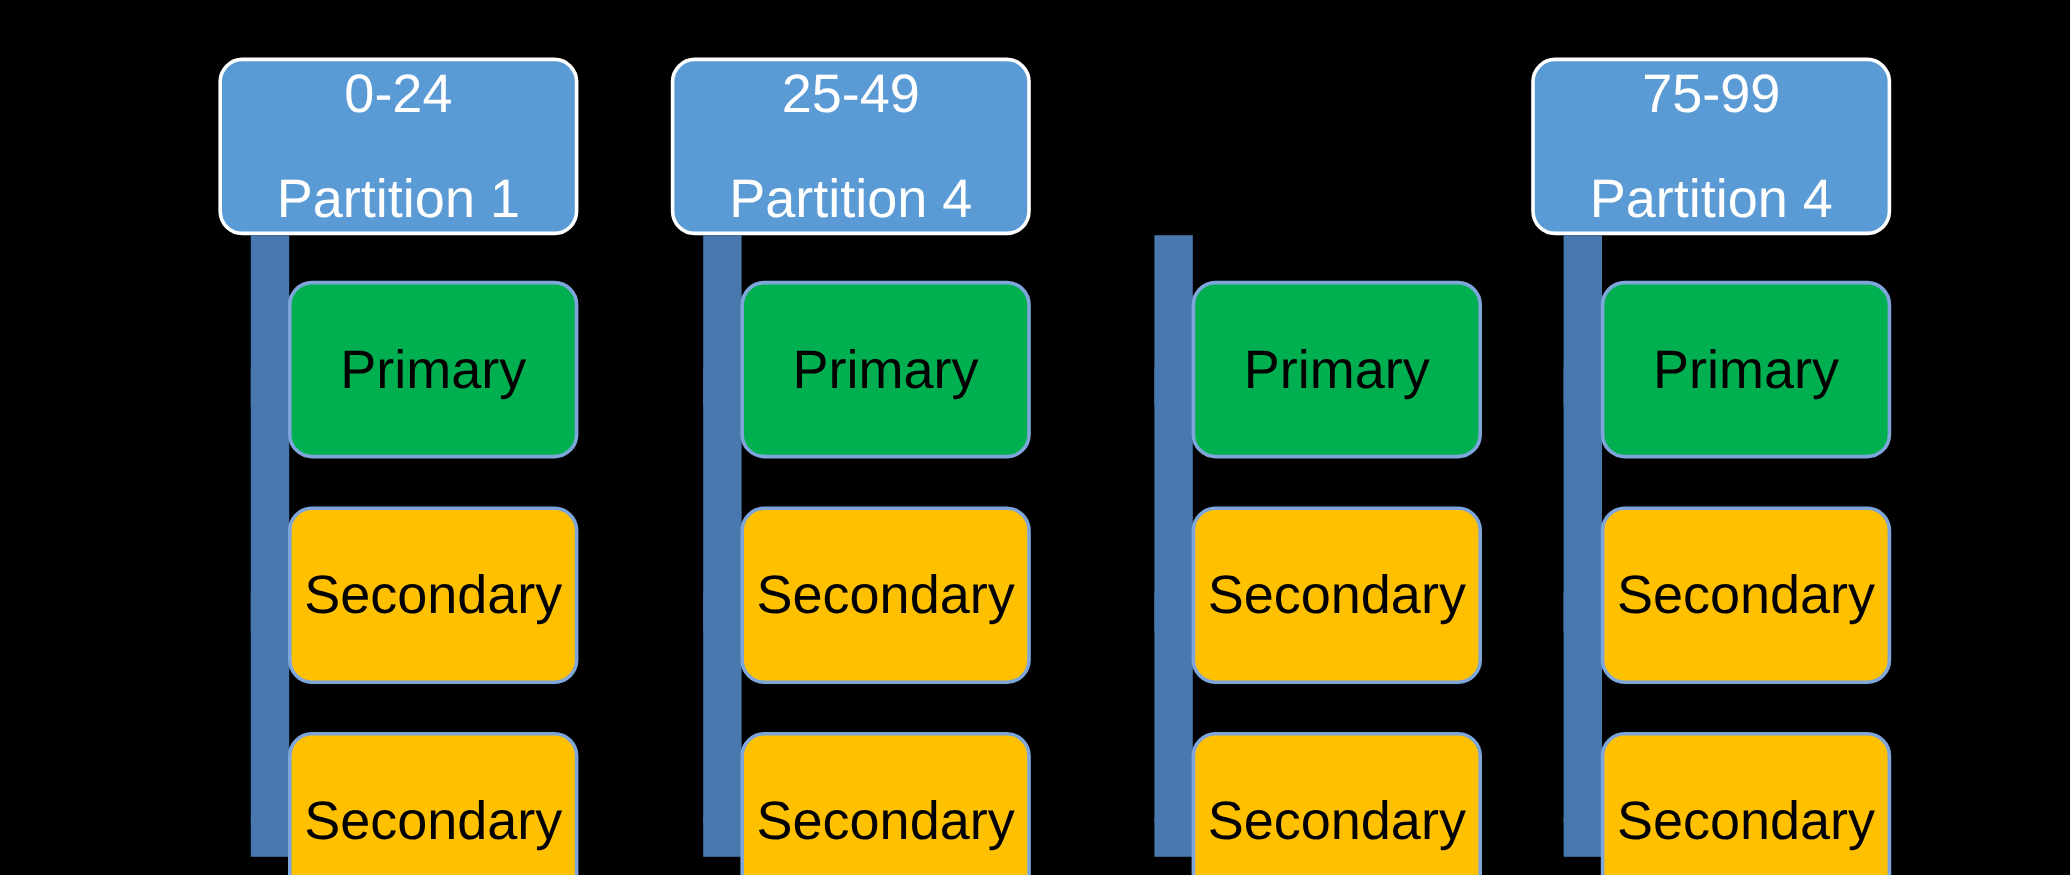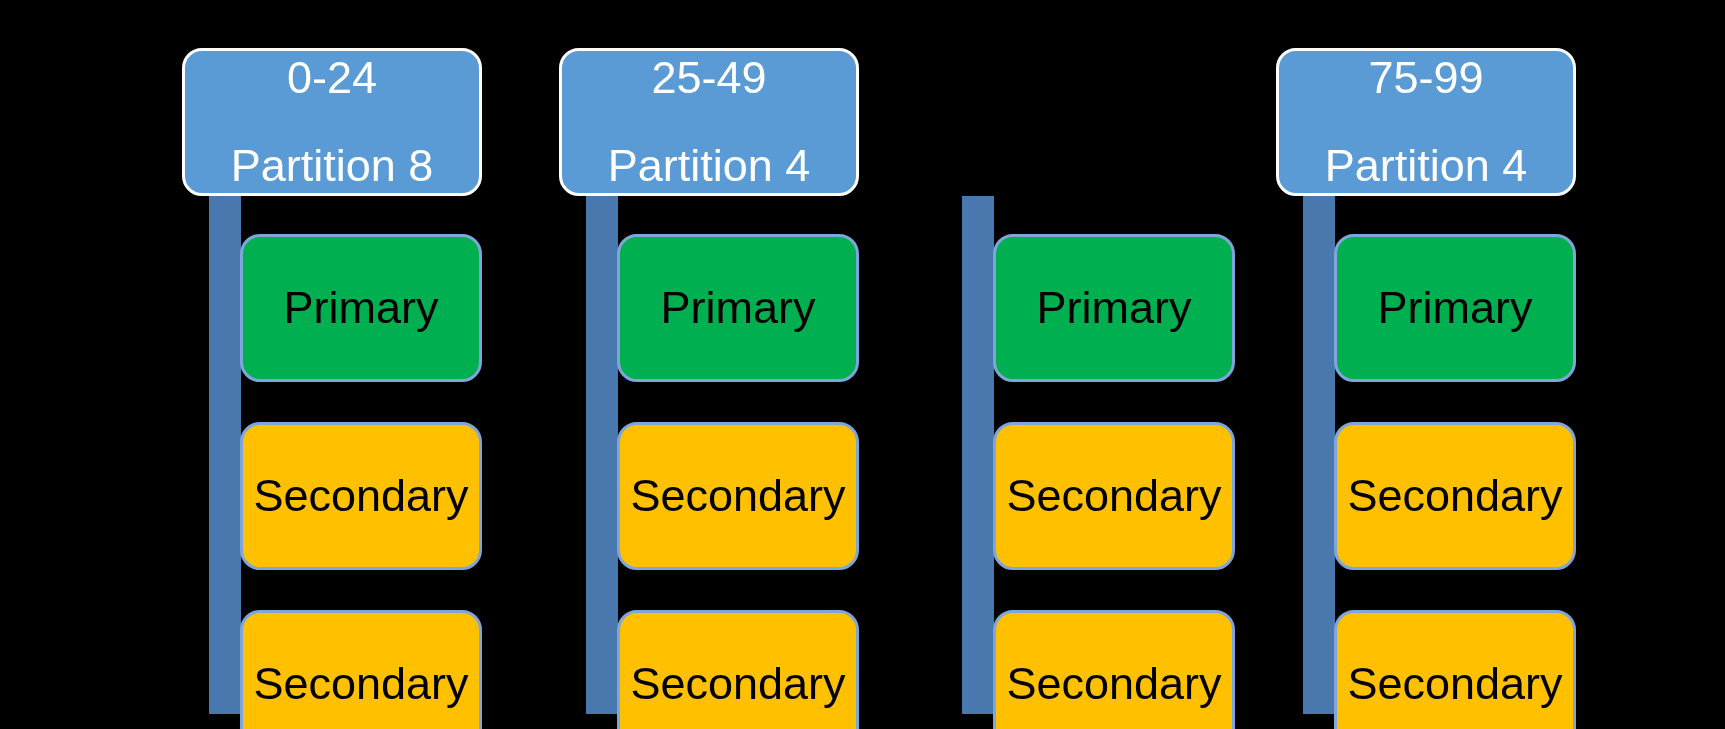--- a/index.html
+++ b/index.html
@@ -88,21 +88,21 @@
   .stub.t3 { top: 634px; }
 </style>
 </head>
 <body>
 
 <div class="canvas">
 
   <div class="col c1">
     <div class="hdr">
       <div>0-24</div>
-      <div>Partition 8</div>
+      <div>Partition 1</div>
     </div>
     <div class="vline"></div>
     <div class="stub t1"></div>
     <div class="stub t2"></div>
     <div class="stub t3"></div>
     <div class="node primary p1">
       <span>Primary</span>
     </div>
     <div class="node secondary p2">
       <span>Secondary</span>

